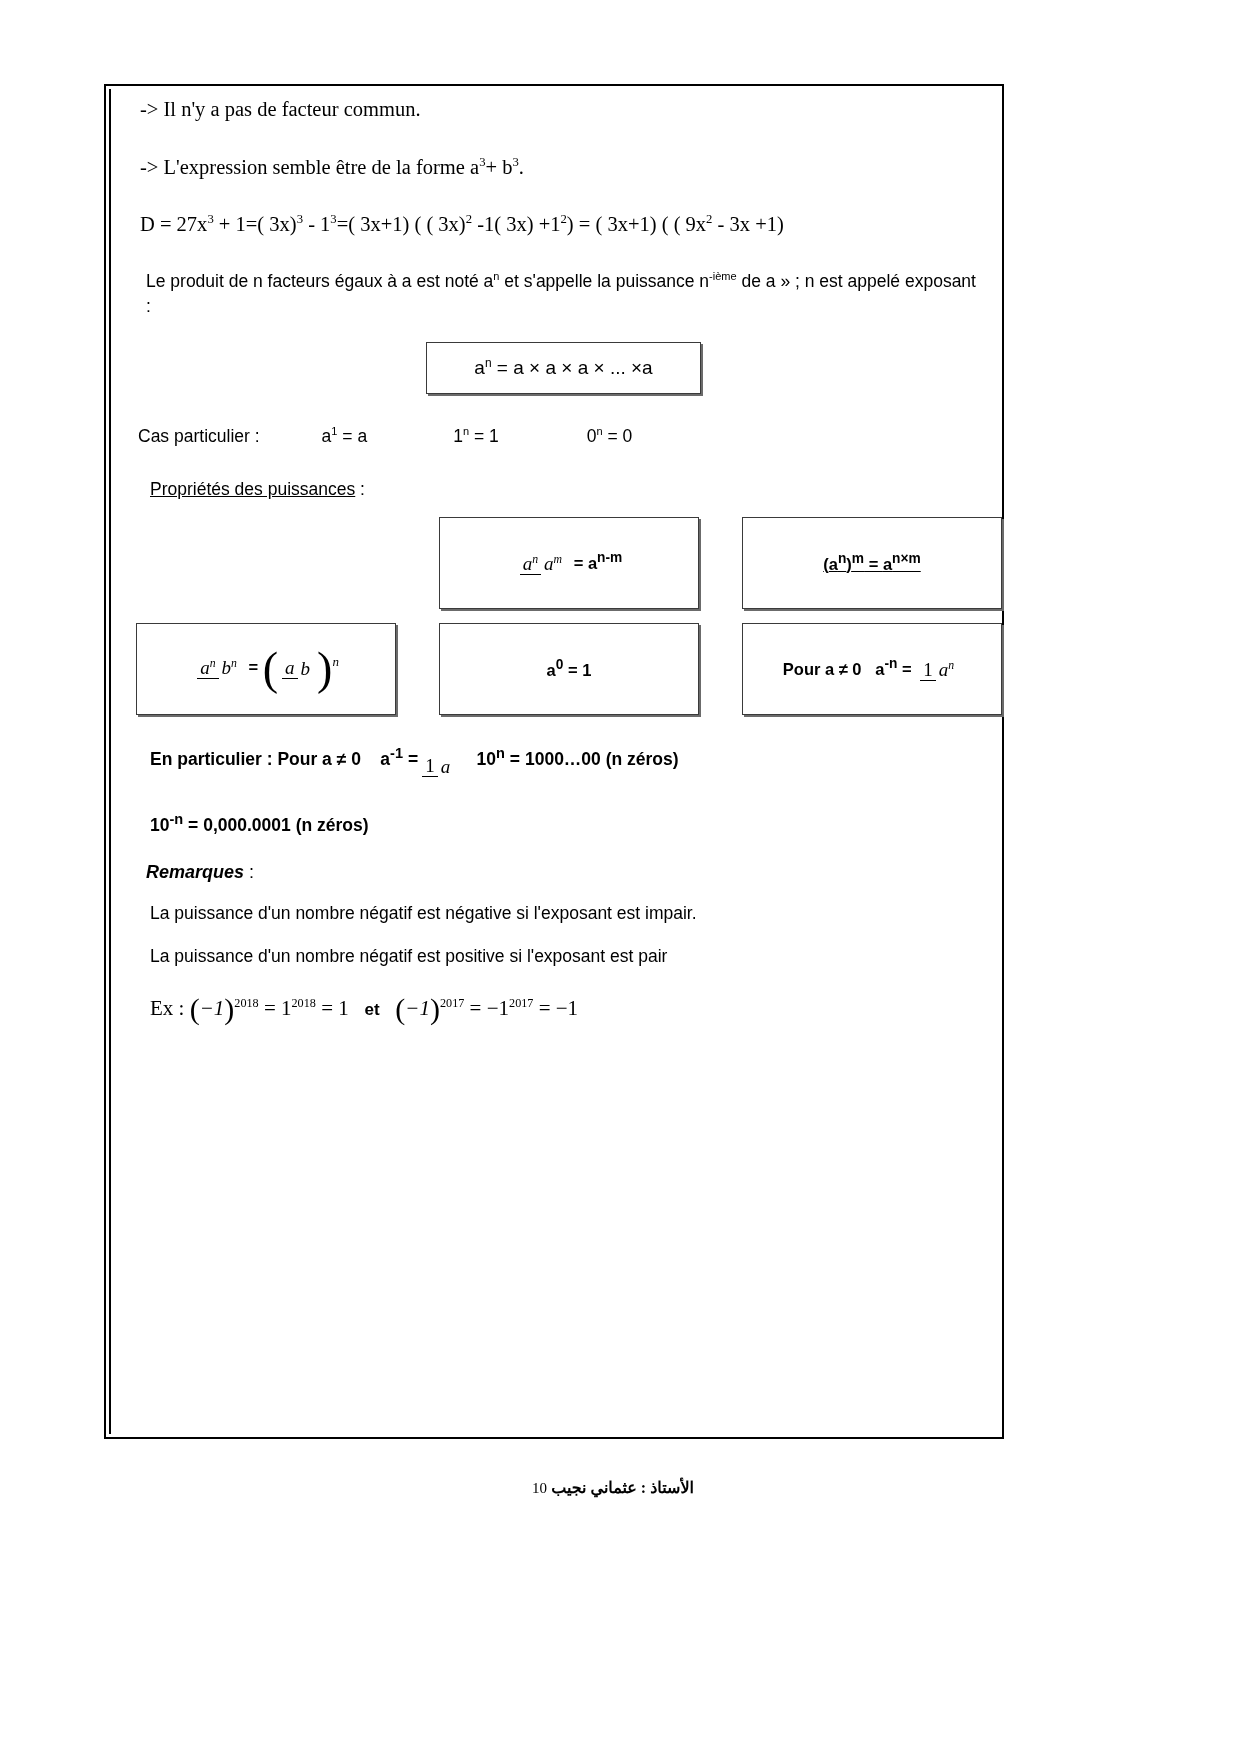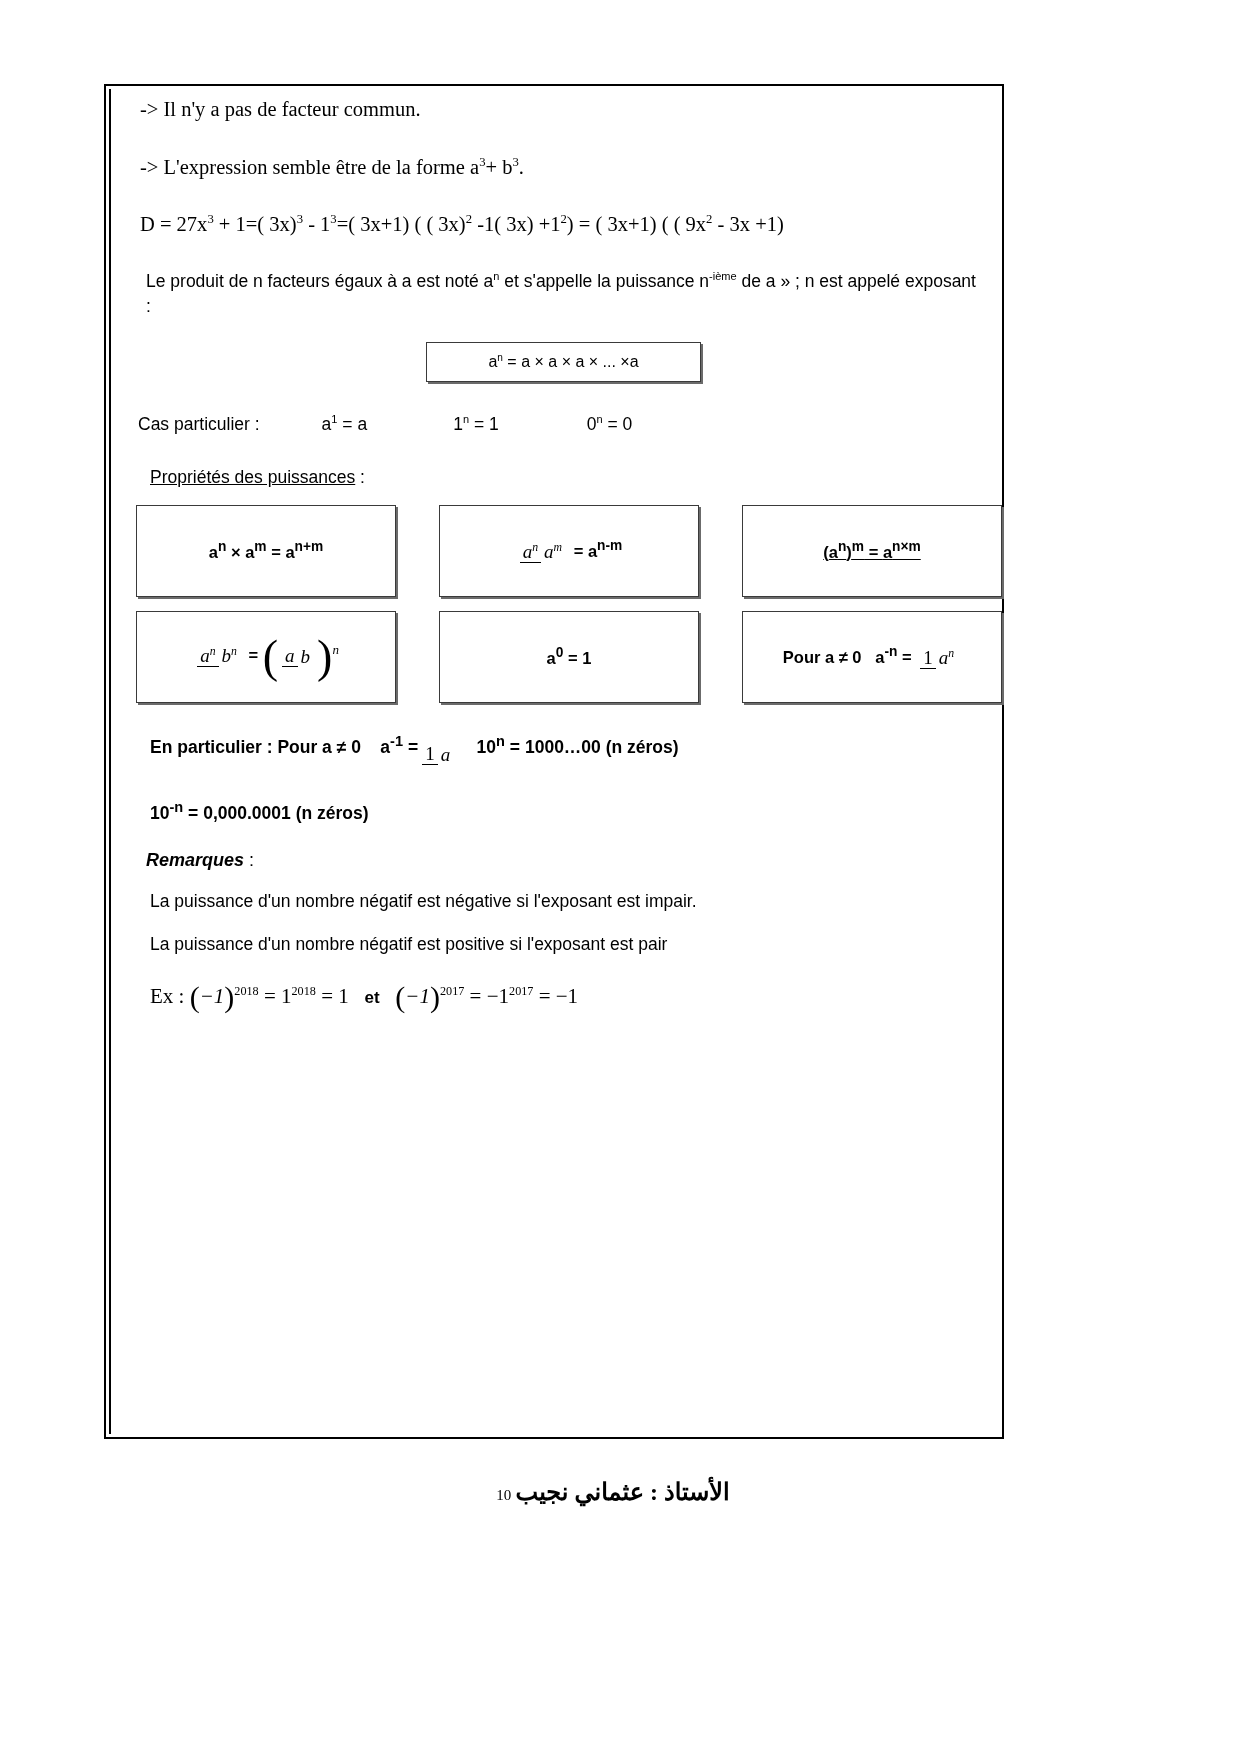--- a/index.html
+++ b/index.html
@@ -77,23 +77,23 @@
     box-shadow: 2px 2px 0 0 #6b6b6b;
     box-sizing: border-box;
     display: flex;
     align-items: center;
     justify-content: center;
     background: #fff;
   }
 
   .def-box {
     width: 275px;
-    height: 40px;
+    height: 52px;
     margin: 22px 0 1px 298px;
-    font-size: 16px;
+    font-size: 19px;
   }
 
   .cas-line {
     margin: 30px 0 0 10px;
     font-size: 17.5px;
   }
   .cas-line .gap1 { display: inline-block; width: 62px; }
   .cas-line .gap2 { display: inline-block; width: 86px; }
   .cas-line .gap3 { display: inline-block; width: 88px; }
 
@@ -195,21 +195,21 @@
     left: 0;
     top: 1478px;
     width: 1240px;
     text-align: center;
     font-family: "Liberation Serif", serif;
     font-size: 17px;
   }
   .footer .pagenum { font-size: 15px; }
   .footer .arabic {
     font-weight: bold;
-    font-size: 24px;
+    font-size: 16px;
     direction: rtl;
     display: inline-block;
     margin-right: 14px;
   }
 </style>
 </head>
 <body>
 
 <div class="page-frame"></div>
 
@@ -239,23 +239,20 @@
   <div class="sans cas-line">
     <span>Cas particulier :</span><span class="gap1"></span><span><span>a</span><sup>1</sup><span> = a</span></span><span class="gap2"></span><span><span>1</span><sup>n</sup><span> = 1</span></span><span class="gap3"></span><span><span>0</span><sup>n</sup><span> = 0</span></span>
   </div>
 
   <div class="sans prop-title">
     <span class="ul">Propriétés des puissances</span><span> :</span>
   </div>
 
   <div class="box-grid">
 
-    <div class="box box-cell box-r1c1">
-      <span><span>a</span><sup>n</sup><span> × </span><span>a</span><sup>m</sup><span> = </span><span>a</span><sup>n+m</sup></span>
-    </div>
 
     <div class="box box-cell box-r1c2">
       <span><span class="frac">
             <span class="num"><span>a</span><sup>n</sup></span>
             <span class="den"><span>a</span><sup>m</sup></span>
           </span><span> = </span><span>a</span><sup>n-m</sup></span>
     </div>
 
     <div class="box box-cell box-r1c3">
       <span><span>(</span><span>a</span><sup>n</sup><span>)</span><sup>m</sup><span> = </span><span>a</span><sup>n×m</sup></span>

